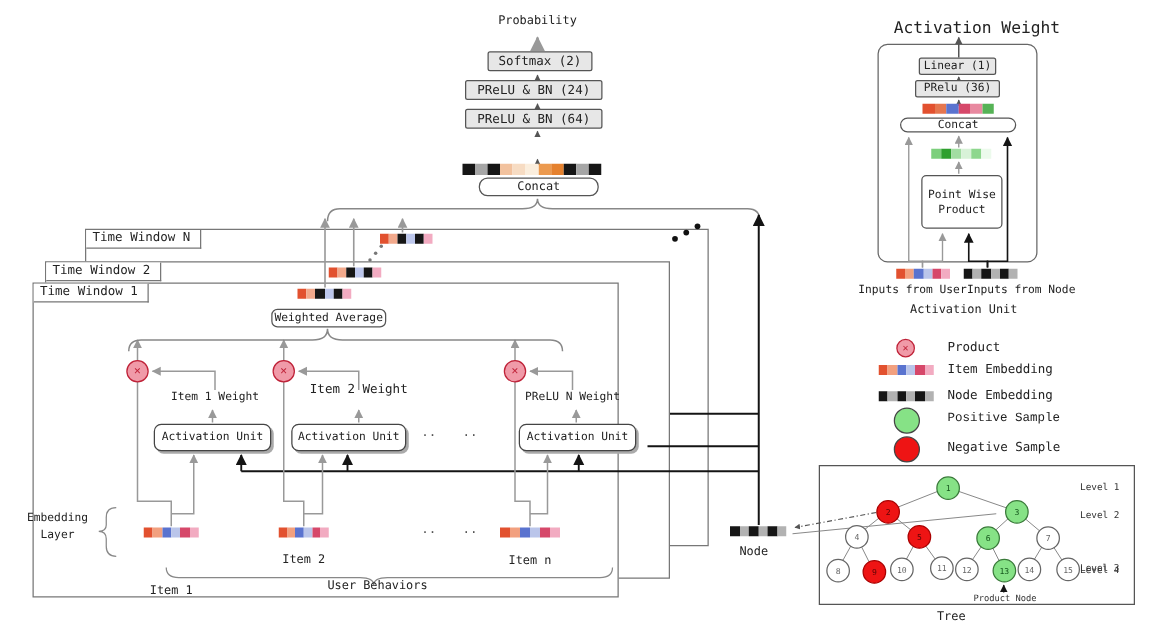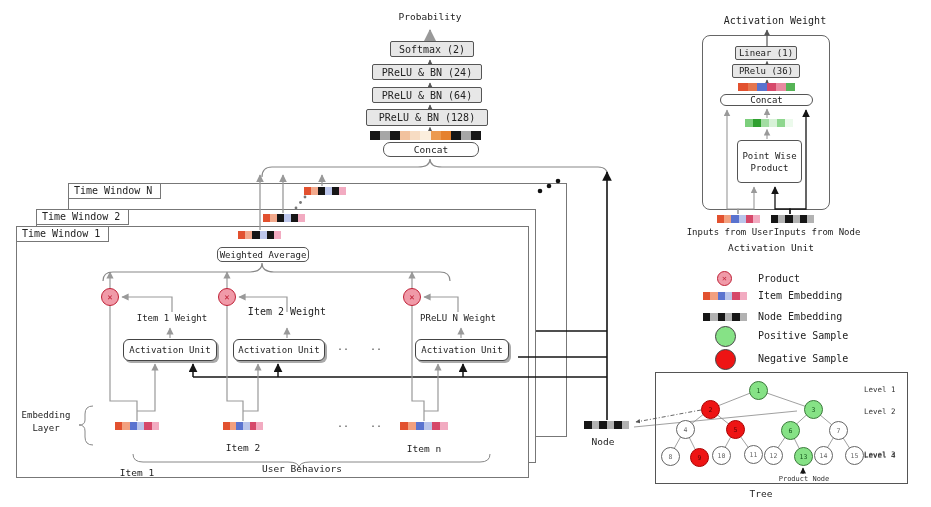--- a/index.html
+++ b/index.html
@@ -47,21 +47,21 @@
 <body>
 
 <div id="stage">
 
   <div class="panel" style="left:68px;top:183px;width:499px;height:254px;">
     <div class="panel-tab">Time Window N</div>
   </div>
   <div class="panel" style="left:36px;top:209px;width:500px;height:254px;">
     <div class="panel-tab">Time Window 2</div>
   </div>
-  <div class="panel" style="left:16px;top:226px;width:513px;height:252px;">
+  <div class="panel" style="left:26px;top:226px;width:469px;height:252px;">
     <div class="panel-tab">Time Window 1</div>
   </div>
 
   <div class="abs" style="left:702px;top:35px;width:128px;height:175px;border:1.5px solid #666;border-radius:8px;background:#fff;box-sizing:border-box;"></div>
 
   <div class="abs" style="left:655px;top:372px;width:253px;height:112px;border:1px solid #555;background:#fff;box-sizing:border-box;"></div>
 
   <svg class="overlay" width="931" height="507" viewBox="0 0 931 507">
     <defs>
       <marker id="ah-g" markerWidth="7" markerHeight="7" refX="5.5" refY="3" orient="auto">
@@ -155,37 +155,36 @@
         <line x1="838" y1="430" x2="854" y2="455"></line>
       </g>
 
     <line x1="803" y1="474" x2="803" y2="468" stroke="#141414" stroke-width="1" marker-end="url(#ah-b)"></line>
   </svg>
 
   <div class="lbl" style="left:385px;top:11px;width:90px;font-size:9.5px;">Probability</div>
   <div class="gbox" style="left:390px;top:41px;width:84px;height:16px;">Softmax (2)</div>
   <div class="gbox" style="left:372px;top:64px;width:110px;height:16px;">PReLU &amp; BN (24)</div>
   <div class="gbox" style="left:372px;top:87px;width:110px;height:16px;">PReLU &amp; BN (64)</div>
-  <div class="gbox" style="left:366px;top:109px;width:122px;height:17px;">PReLU &amp; BN (128)</div>
   <div class="strip" style="left:370px;top:131px;width:111px;height:9px;">
       <span style="background: rgb(22, 22, 22);"></span>
       <span style="background: rgb(166, 166, 166);"></span>
       <span style="background: rgb(22, 22, 22);"></span>
       <span style="background: rgb(242, 194, 158);"></span>
       <span style="background: rgb(247, 220, 195);"></span>
       <span style="background: rgb(251, 238, 221);"></span>
       <span style="background: rgb(236, 154, 79);"></span>
       <span style="background: rgb(229, 129, 46);"></span>
       <span style="background: rgb(22, 22, 22);"></span>
       <span style="background: rgb(166, 166, 166);"></span>
       <span style="background: rgb(22, 22, 22);"></span>
     </div>
   <div class="wbox" style="left:383px;top:142px;width:96px;height:15px;font-size:9.5px;">Concat</div>
 
-  <div class="lbl" style="left:715px;top:15px;width:120px;font-size:10px;">Activation Weight</div>
+  <div class="lbl" style="left:715px;top:15px;width:120px;font-size:13px;">Activation Weight</div>
   <div class="gbox" style="left:735px;top:46px;width:62px;height:14px;font-size:9px;">Linear (1)</div>
   <div class="gbox" style="left:732px;top:64px;width:68px;height:14px;font-size:9px;">PRelu (36)</div>
   <div class="strip" style="left:738px;top:83px;width:57px;height:8px;">
       <span style="background: rgb(226, 81, 47);"></span>
       <span style="background: rgb(229, 118, 79);"></span>
       <span style="background: rgb(90, 115, 207);"></span>
       <span style="background: rgb(214, 72, 106);"></span>
       <span style="background: rgb(232, 137, 160);"></span>
       <span style="background: rgb(86, 179, 86);"></span>
     </div>
@@ -236,21 +235,21 @@
   <div class="strip" style="left:703px;top:313px;width:44px;height:8px;">
       <span style="background: rgb(22, 22, 22);"></span>
       <span style="background: rgb(178, 178, 178);"></span>
       <span style="background: rgb(22, 22, 22);"></span>
       <span style="background: rgb(178, 178, 178);"></span>
       <span style="background: rgb(22, 22, 22);"></span>
       <span style="background: rgb(178, 178, 178);"></span>
     </div>
   <div class="lbl" style="left:758px;top:311px;text-align:left;font-size:10px;">Node Embedding</div>
   <div class="scirc" style="left:715px;top:326px;width:21px;height:21px;background:var(--positive-green,#86e286);"></div>
-  <div class="lbl" style="left:758px;top:330px;text-align:left;font-size:10px;">Positive Sample</div>
+  <div class="lbl" style="left:758px;top:330px;text-align:left;font-size:10px;font-family:Liberation Mono, monospace;">Positive Sample</div>
   <div class="scirc" style="left:715px;top:349px;width:21px;height:21px;background:var(--negative-red,#ee1414);"></div>
   <div class="lbl" style="left:758px;top:353px;text-align:left;font-size:10px;">Negative Sample</div>
 
   <div class="strip" style="left:238px;top:231px;width:43px;height:8px;">
       <span style="background: rgb(226, 81, 47);"></span>
       <span style="background: rgb(242, 169, 140);"></span>
       <span style="background: rgb(22, 22, 22);"></span>
       <span style="background: rgb(189, 199, 236);"></span>
       <span style="background: rgb(22, 22, 22);"></span>
       <span style="background: rgb(242, 171, 193);"></span>

